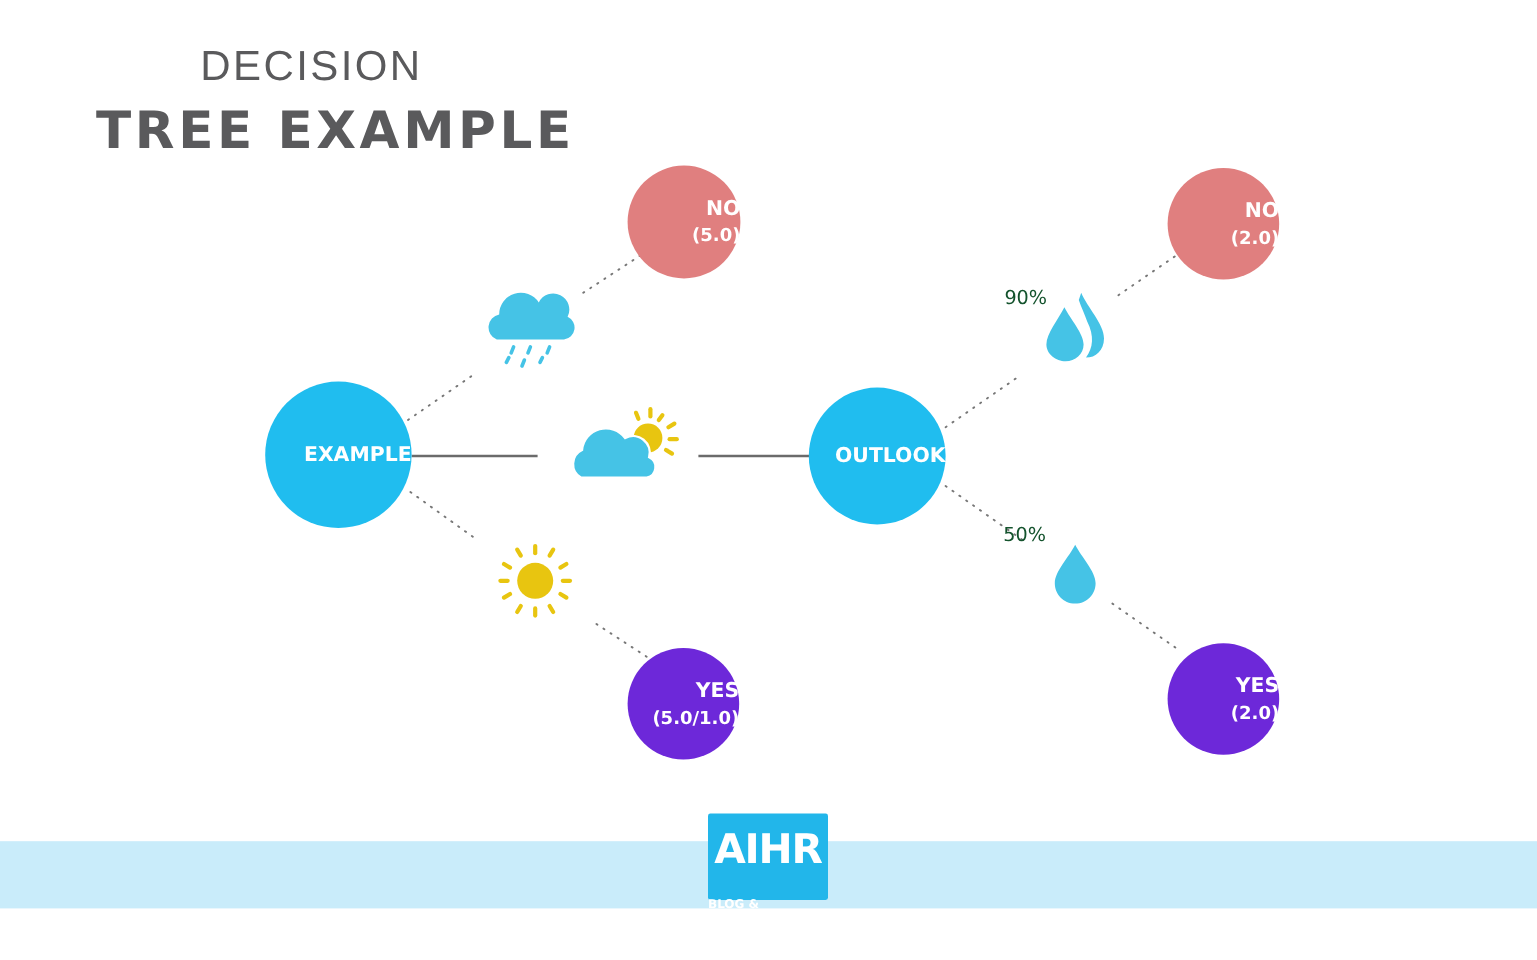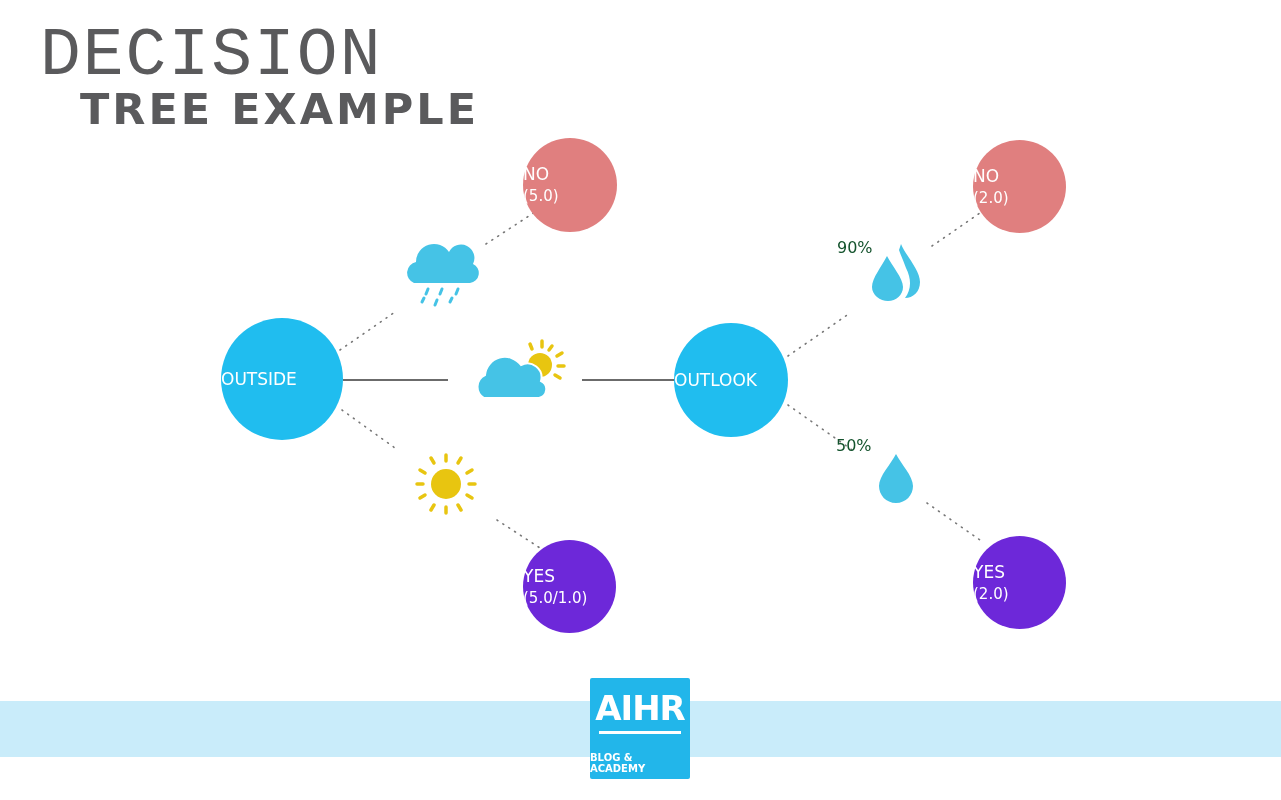--- a/index.html
+++ b/index.html
@@ -1,30 +1,30 @@
 <!DOCTYPE html>
 <html><head>
   <meta charset="utf-8">
   <style>
     html, body { margin:0; padding:0; }
     body { width:1281px; height:800px; background:#ffffff; position:relative; overflow:hidden; font-family:"Liberation Sans", sans-serif; }
     .title-block { position:absolute; left:40px; top:30px; color:#5a5a5c; }
-    .t1 { font-family:Liberation Mono, monospace; font-weight:200; font-size:68px; letter-spacing:2px; line-height:52px; -webkit-text-stroke:0; font-weight:normal; }
+    .t1 { font-family:Liberation Sans, sans-serif; font-weight:200; font-size:35px; letter-spacing:2px; line-height:52px; -webkit-text-stroke:0; font-weight:normal;text-align:center; }
     .t2 { font-family:"DejaVu Sans", sans-serif; font-weight:bold; font-size:43px; letter-spacing:3px; line-height:50px; margin-top:2px;margin-left:40px; }
     .t3 { font-family:"Liberation Sans", sans-serif; font-size:30px; letter-spacing:-1px; line-height:34px; }
     svg#diagram { position:absolute; left:0; top:0; }
-    .node { position:absolute; border-radius:50%; display:flex; flex-direction:column; align-items:flex-start; justify-content:center; color:#fff; font-family:"DejaVu Sans", sans-serif; font-weight:normal; text-align:center; }
+    .node { position:absolute; border-radius:50%; display:flex; flex-direction:column; align-items:flex-end; justify-content:center; color:#fff; font-family:"DejaVu Sans", sans-serif; font-weight:bold; text-align:center; }
     .node .l1 { font-size:17px; line-height:22px; }
     .node .l2 { font-size:15px; line-height:22px; }
     .decision { background:#20bdef; }
     .no { background:#e07f7f; }
     .yes { background:#6d28d9; }
     .pct { position:absolute; color:#14532d; font-family:"DejaVu Sans", sans-serif; font-size:16px; }
     .band { position:absolute; left:0; top:701px; width:1281px; height:56px; background:#c9ecfa; }
-    .logo { position:absolute; left:590px; top:678px; width:100px; height:101px; background:#22b6ea; color:#fff; display:flex; flex-direction:column; align-items:center; border-radius:2px; }
+    .logo { position:absolute; left:590px; top:678px; width:100px; height:72px; background:#22b6ea; color:#fff; display:flex; flex-direction:column; align-items:center; border-radius:2px; }
     .logo .brand { font-family:"DejaVu Sans", sans-serif; font-weight:bold; font-size:34px; margin-top:12px; line-height:36px; letter-spacing:-1px; }
     .logo .rule { width:82px; height:3px; background:#fff; margin-top:5px; }
     .logo .sub { font-family:"DejaVu Sans", sans-serif; font-weight:bold; font-size:10px; margin-top:18px; letter-spacing:0px; }
   </style>
 </head>
 <body>
 
 <div class="title-block">
   <div class="t1">DECISION</div>
   <div class="t2">TREE EXAMPLE</div>
@@ -93,21 +93,21 @@
     <path d="M901 244 C906 256 920 270 920 282 C920 292 913 298 905 298 C911 290 912 280 906 268 C904 262 901 256 899 250 z"></path>
     <path d="M887 256 C892 266 903 278 903 287 C903 295 896 301 888 301 C880 301 872 295 872 287 C872 278 882 266 887 256 z"></path>
   </g>
 
   <g fill="#45c3e6">
     <path d="M896 454 C901 464 913 476 913 486 C913 495 906 503 896 503 C886 503 879 495 879 486 C879 476 891 464 896 454 z"></path>
   </g>
 </svg>
 
 <div class="node decision" style="left:221px;top:318px;width:122px;height:122px;">
-  <div class="l1">OUTSIDE</div>
+  <div class="l1">EXAMPLE</div>
 </div>
 
 <div class="node decision" style="left:674px;top:323px;width:114px;height:114px;">
   <div class="l1">OUTLOOK</div>
 </div>
 
 <div class="node no" style="left:523px;top:138px;width:94px;height:94px;">
   <div class="l1">NO</div>
   <div class="l2">(5.0)</div>
 </div>

